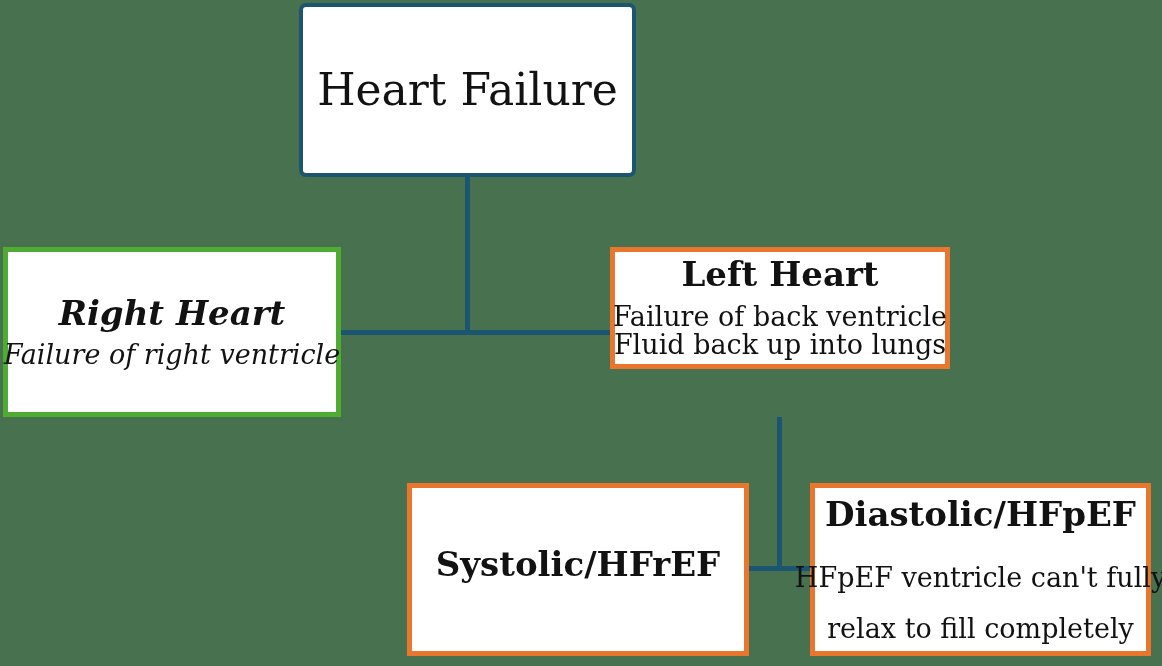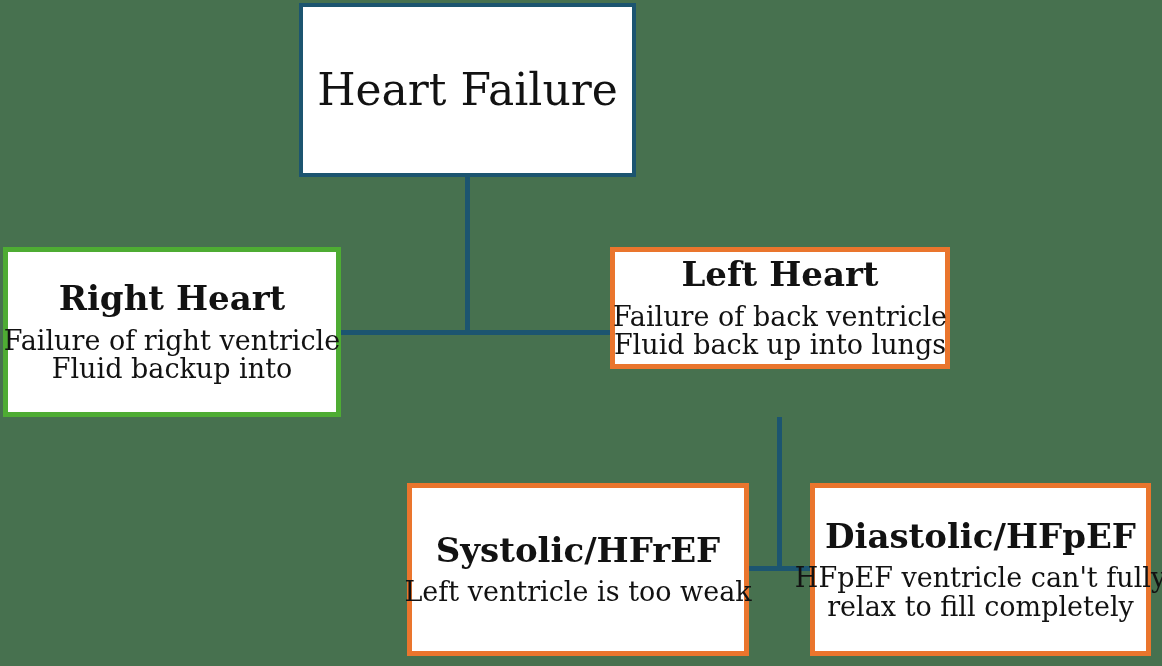--- a/index.html
+++ b/index.html
@@ -63,40 +63,38 @@
 </head>
 <body>
 
 <div id="stage" style="background: rgb(71, 113, 79);">
 
   <div class="line" id="line-root-drop" style="background: rgb(28, 85, 112);"></div>
   <div class="line" id="line-row1-horiz" style="background: rgb(28, 85, 112);"></div>
   <div class="line" id="line-left-drop" style="background: rgb(28, 85, 112);"></div>
   <div class="line" id="line-row2-horiz" style="background: rgb(28, 85, 112);"></div>
 
-  <div class="node" id="node-root" style="border-color: rgb(28, 85, 112);">
+  <div class="node" id="node-root" style="border-color: rgb(28, 85, 112); border-radius: 7px;">
     <div class="root-title">Heart Failure</div>
   </div>
 
-  <div class="node" id="node-right" style="border-color: rgb(78, 172, 51);">
+  <div class="node" id="node-right" style="border-color: rgb(78, 172, 51); font-style: italic;">
     <div class="node-title">Right Heart</div>
     <div class="body-line">Failure of right ventricle</div>
-    <div class="body-line">Fluid backup into</div>
   </div>
 
   <div class="node" id="node-left" style="border-color: rgb(234, 117, 45);">
     <div class="node-title">Left Heart</div>
     <div class="body-line">Failure of back ventricle</div>
     <div class="body-line">Fluid back up into lungs</div>
   </div>
 
   <div class="node" id="node-systolic" style="border-color: rgb(234, 117, 45);">
     <div class="node-title">Systolic/HFrEF</div>
-    <div class="body-line">Left ventricle is too weak</div>
   </div>
 
-  <div class="node" id="node-diastolic" style="border-color: rgb(234, 117, 45);">
+  <div class="node" id="node-diastolic" style="border-color: rgb(234, 117, 45); gap: 22px;">
     <div class="node-title">Diastolic/HFpEF</div>
     <div class="body-line">HFpEF ventricle can't fully</div>
     <div class="body-line">relax to fill completely</div>
   </div>
 
 </div>
 
 </body></html>

